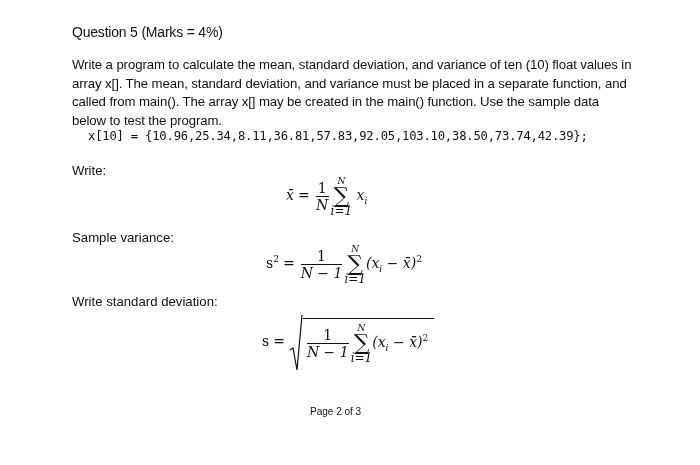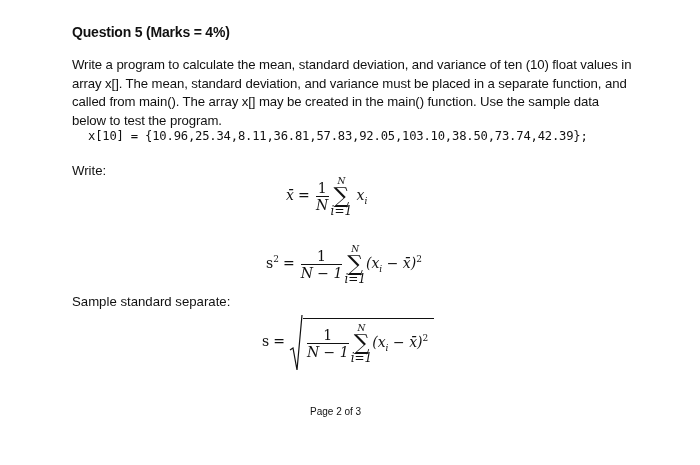--- a/index.html
+++ b/index.html
@@ -18,21 +18,21 @@
     .page {
       position: absolute;
       left: 0; top: 0;
       width: 700px; height: 465px;
       background: #ffffff;
     }
     .title {
       position: absolute;
       left: 72px; top: 24px;
       font-size: 14px;
-      font-weight: bold;
+      font-weight: normal;
       letter-spacing: -0.2px;
     }
     .para {
       position: absolute;
       left: 72px; top: 40px;
       width: 560px;
       font-size: 13.2px;
       line-height: 18.7px;
       letter-spacing: -0.1px;
       margin-top: 16px;
@@ -128,26 +128,27 @@
 
   <div class="code">x[10] = {10.96,25.34,8.11,36.81,57.83,92.05,103.10,38.50,73.74,42.39};</div>
 
   <div class="label lbl-mean">Write:</div>
 
   <div class="formula f-mean">
     <span class="it">x̄</span><span class="eq">=</span><span class="frac"><span class="num">1</span><span class="den">N</span></span><span class="sum"><span class="top">N</span><span class="sig">∑</span><span class="bot it">i=1</span></span>
     <span class="it">x</span><sub class="it">i</sub>
   </div>
 
+  <div class="label lbl-var">Sample variance:</div>
 
   <div class="formula f-var">
     <span>s</span><sup>2</sup><span class="eq">=</span><span class="frac"><span class="num">1</span><span class="den">N − 1</span></span><span class="sum"><span class="top">N</span><span class="sig">∑</span><span class="bot it">i=1</span></span><span class="it">(x</span><sub class="it">i</sub><span class="it"> − x̄)</span><sup>2</sup>
   </div>
 
-  <div class="label lbl-sd">Sample standard separate:</div>
+  <div class="label lbl-sd">Write standard deviation:</div>
 
   <div class="formula f-sd">
     <span>s</span><span class="eq">=</span><span class="sqrt-wrap">
       <svg class="rad" viewBox="0 0 14 58">
           <polyline points="1,36 4,34 8,56 13,1" fill="none" stroke="#111" stroke-width="1.2"></polyline>
         </svg>
       <span class="inner"><span class="frac"><span class="num">1</span><span class="den">N − 1</span></span><span class="sum"><span class="top">N</span><span class="sig">∑</span><span class="bot it">i=1</span></span><span class="it">(x</span><sub class="it">i</sub><span class="it"> − x̄)</span><sup>2</sup></span>
     </span>
   </div>
 

